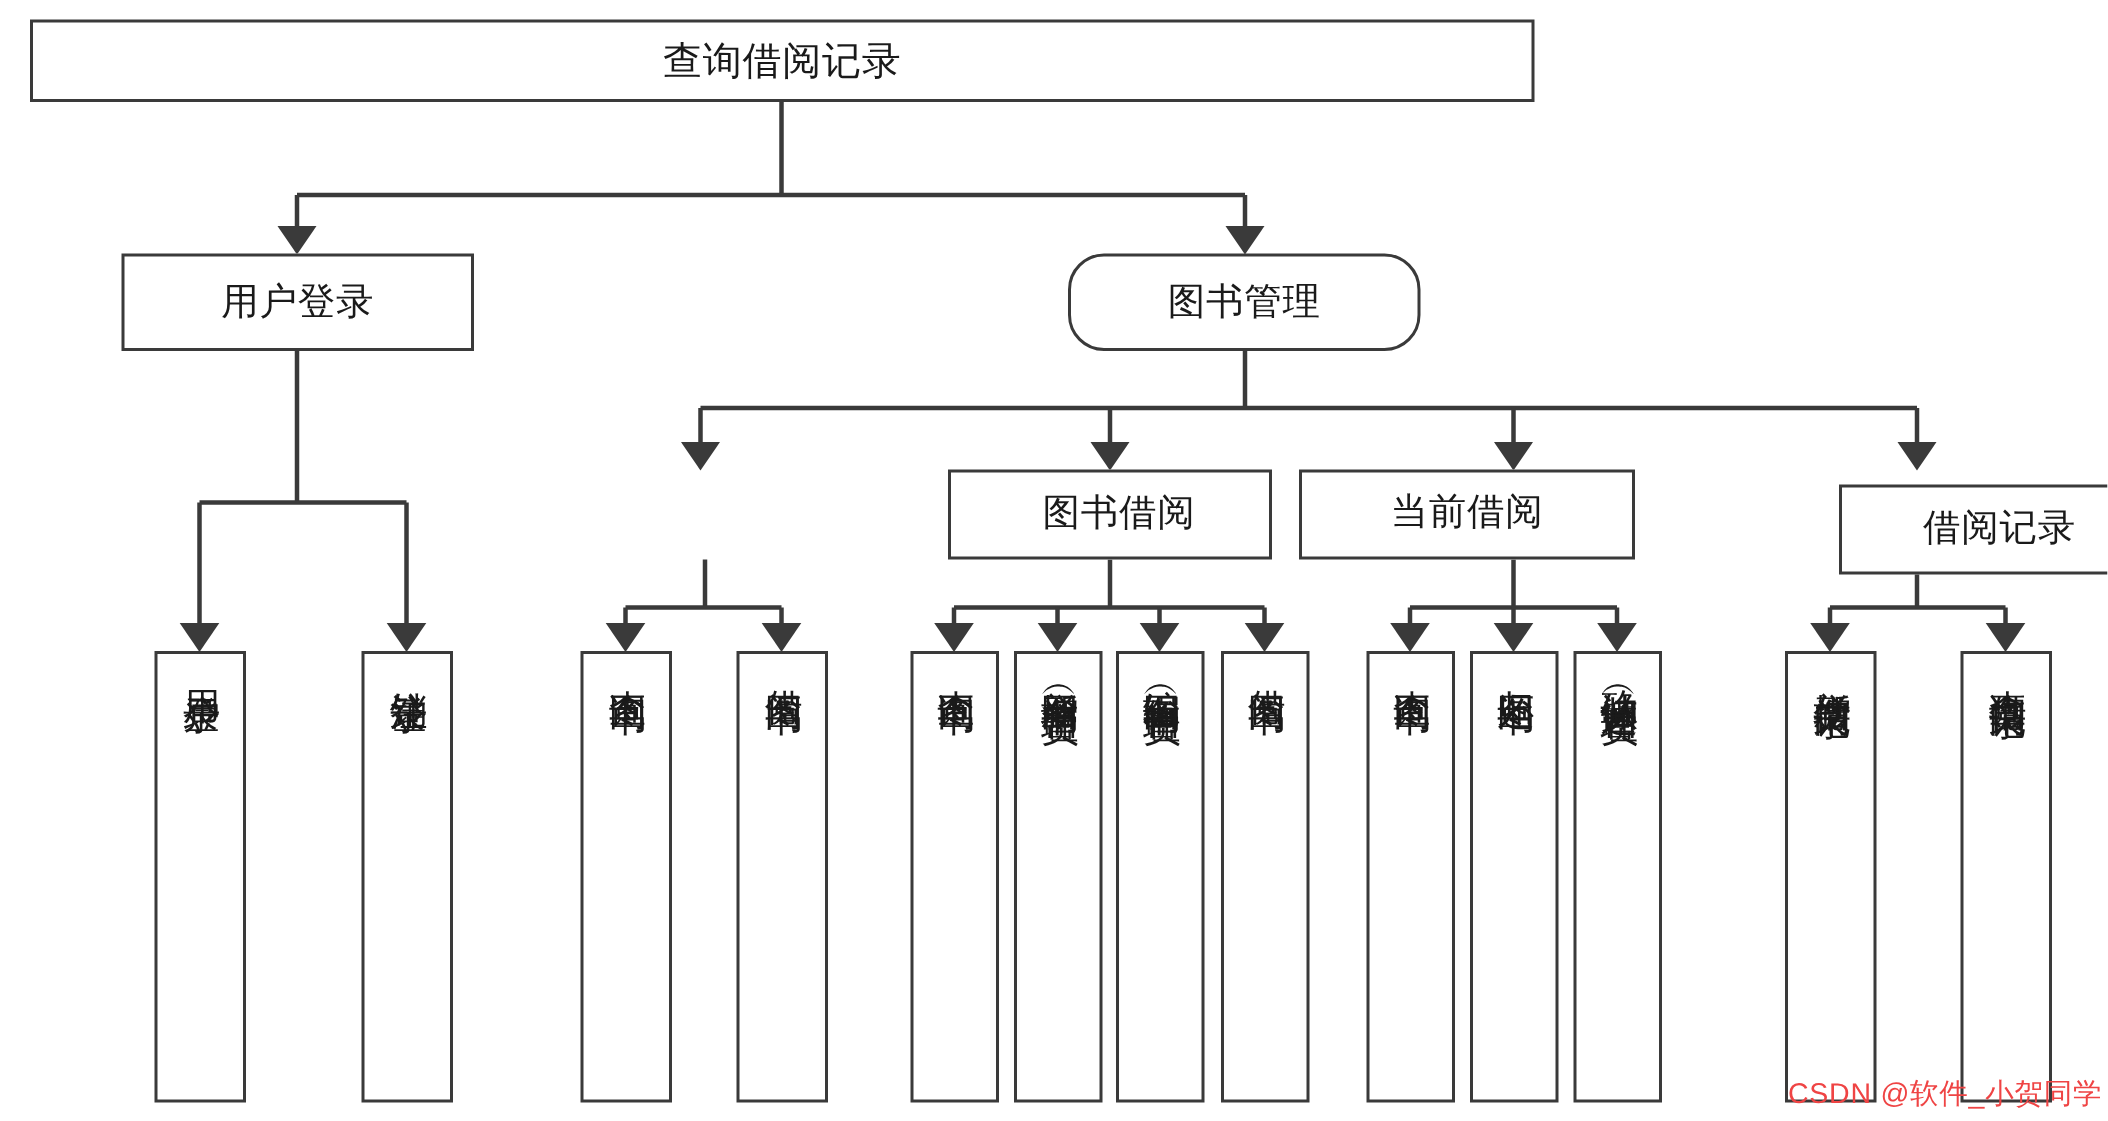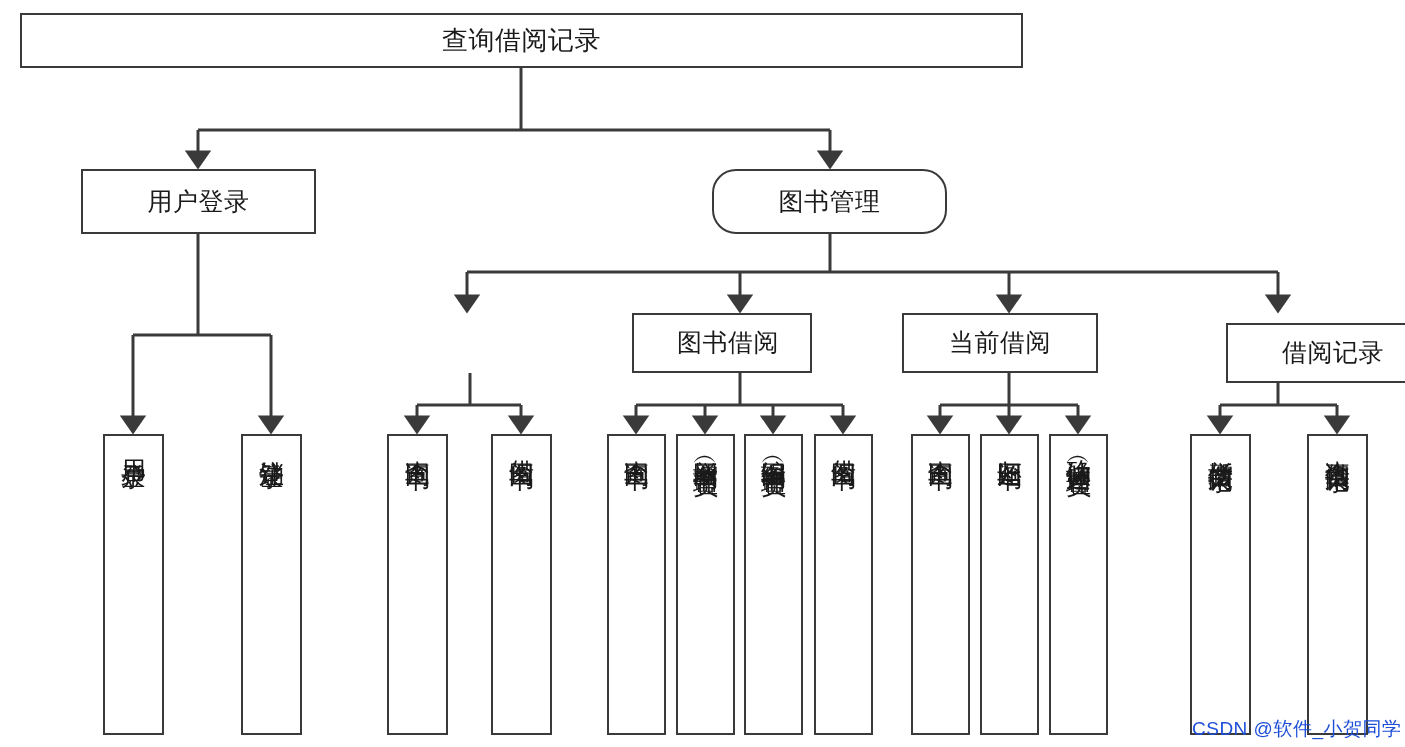--- a/index.html
+++ b/index.html
@@ -61,21 +61,21 @@
     writing-mode: vertical-rl;
     text-orientation: upright;
     font-size: 25px;
     line-height: 1.0;
     letter-spacing: 2px;
     white-space: nowrap;
   }
   .watermark {
     position: absolute;
     font-size: 19px;
-    color: #1d4ed8;
+    color: #ef4444;
     letter-spacing: 0.5px;
     white-space: nowrap;
     user-select: none;
   }
 </style>
 </head>
 <body>
 
 <div id="diagram-canvas">
 
@@ -135,25 +135,25 @@
 
   <div class="node horiz" style="left:81px; top:169px; width:235px; height:65px;">
     <span class="node-label">用户登录</span>
   </div>
 
   <div class="node horiz" style="left:712px; top:169px; width:235px; height:65px;border-radius:24px;">
     <span class="node-label">图书管理</span>
   </div>
 
 
-  <div class="node horiz" style="left:632px; top:313px; width:180px; height:60px;padding-left:12px;">
+  <div class="node horiz" style="left:632px; top:313px; width:216px; height:60px;padding-left:12px;">
     <span class="node-label">图书借阅</span>
   </div>
 
-  <div class="node horiz" style="left:902px; top:313px; width:196px; height:60px;">
+  <div class="node horiz" style="left:866px; top:313px; width:224px; height:60px;font-family:Liberation Mono, monospace;">
     <span class="node-label">当前借阅</span>
   </div>
 
   <div class="node horiz" style="left:1226px; top:313px; width:214px; height:60px;margin-top:10px;">
     <span class="node-label">借阅记录</span>
   </div>
 
   <div class="node leaf" style="left:103px; top:434px; width:61px; height:301px;">
     <span class="node-label">用户登录</span>
   </div>

